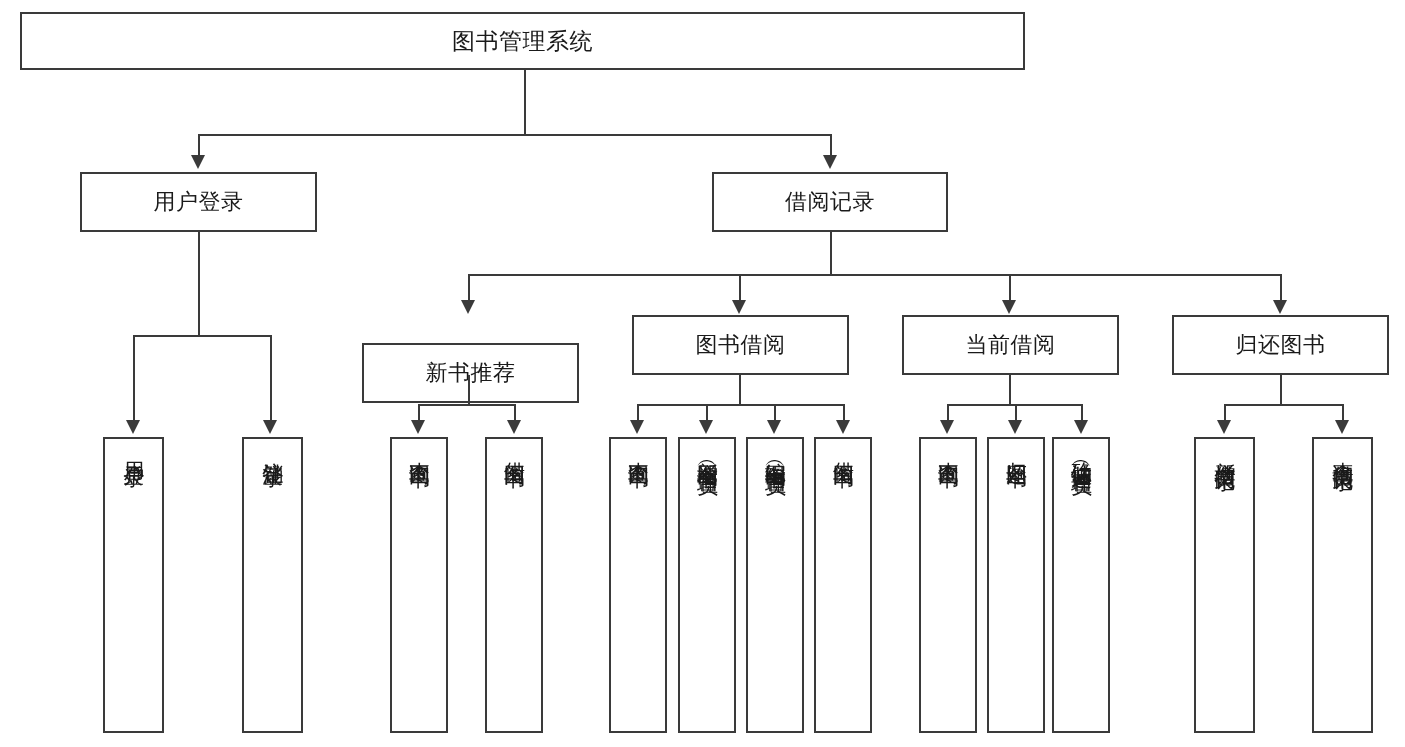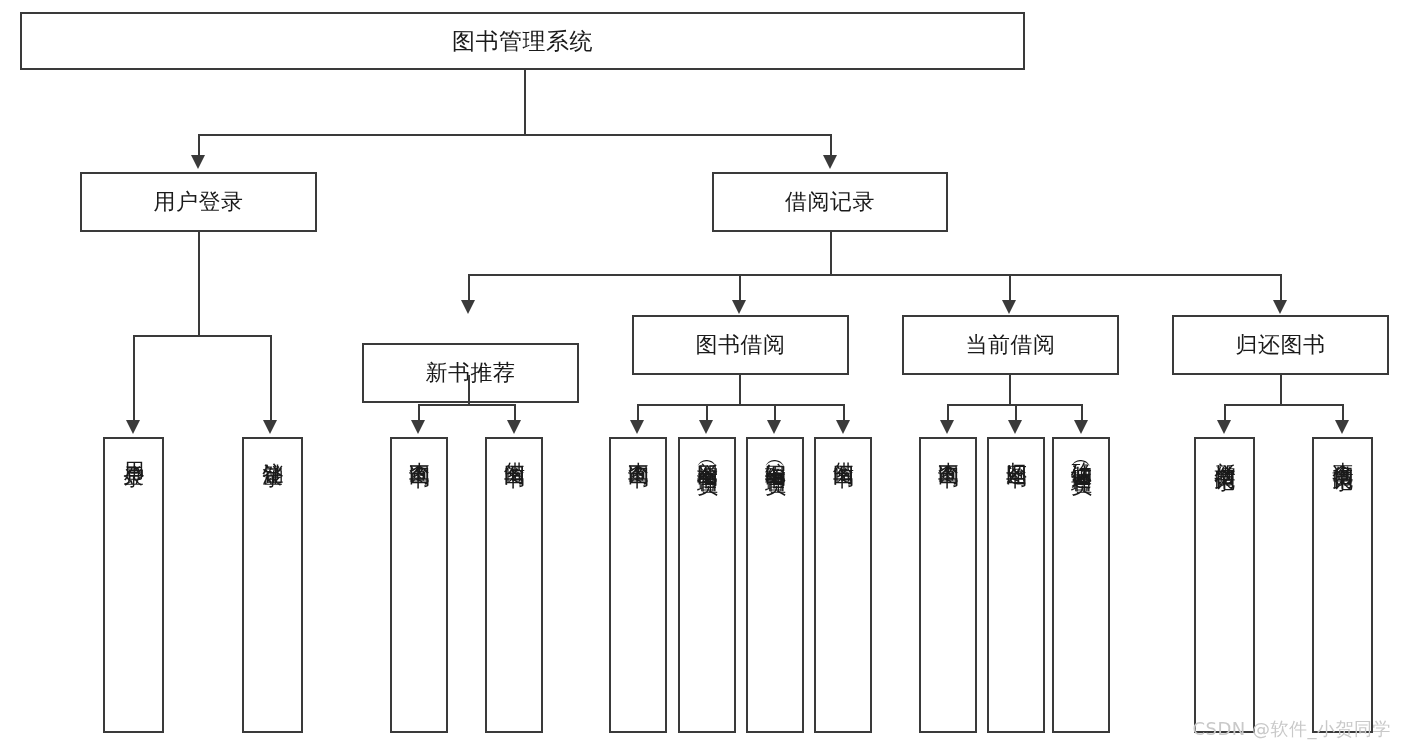--- a/index.html
+++ b/index.html
@@ -211,15 +211,14 @@
   <div class="node vertical" style="left:1052px; top:437px; width:58px; height:296px;">
     <span class="label">确认归还（管理员）</span>
   </div>
   <div class="node vertical" style="left:1194px; top:437px; width:61px; height:296px;">
     <span class="label">新增借阅记录</span>
   </div>
   <div class="node vertical" style="left:1312px; top:437px; width:61px; height:296px;">
     <span class="label">查询借阅记录</span>
   </div>
 
-  <div id="watermark">CSDN @软件_小贺同学</div>
 
 </div>
 
 </body></html>

